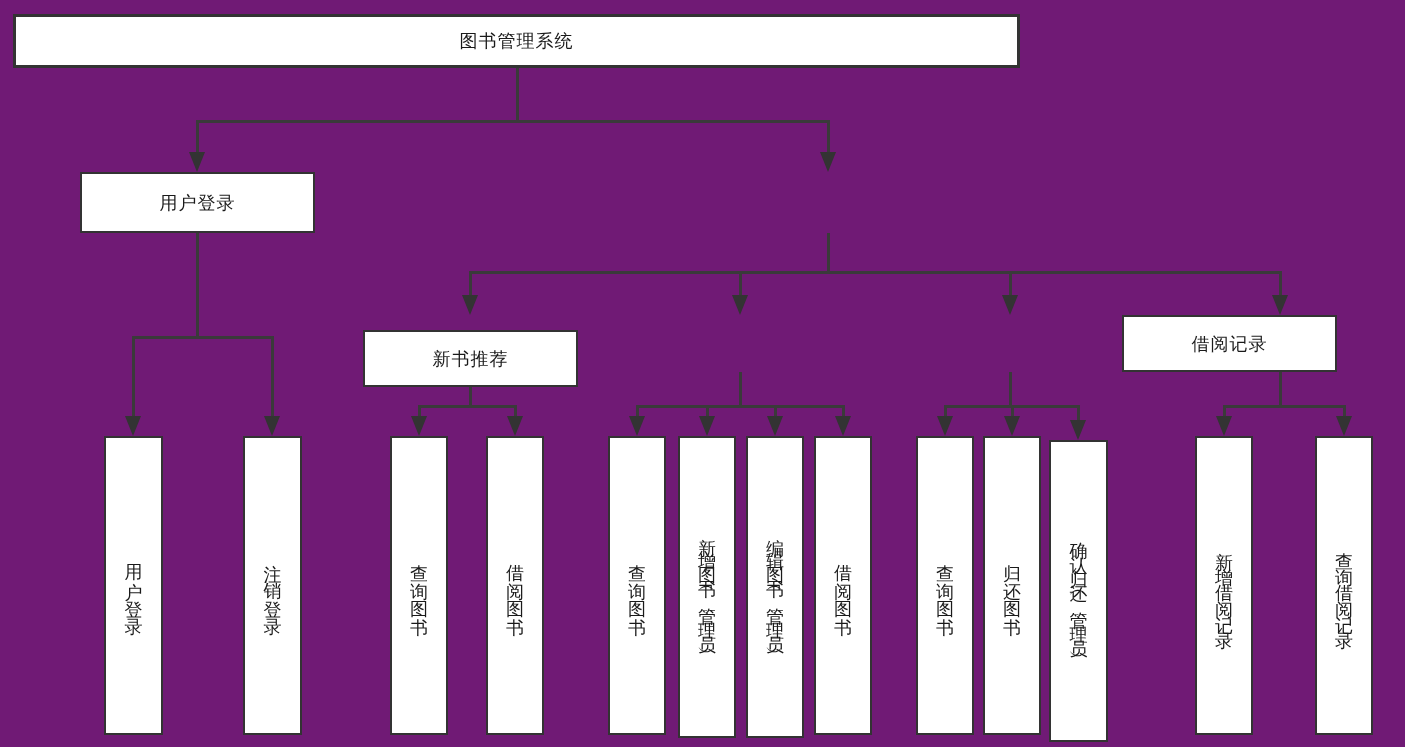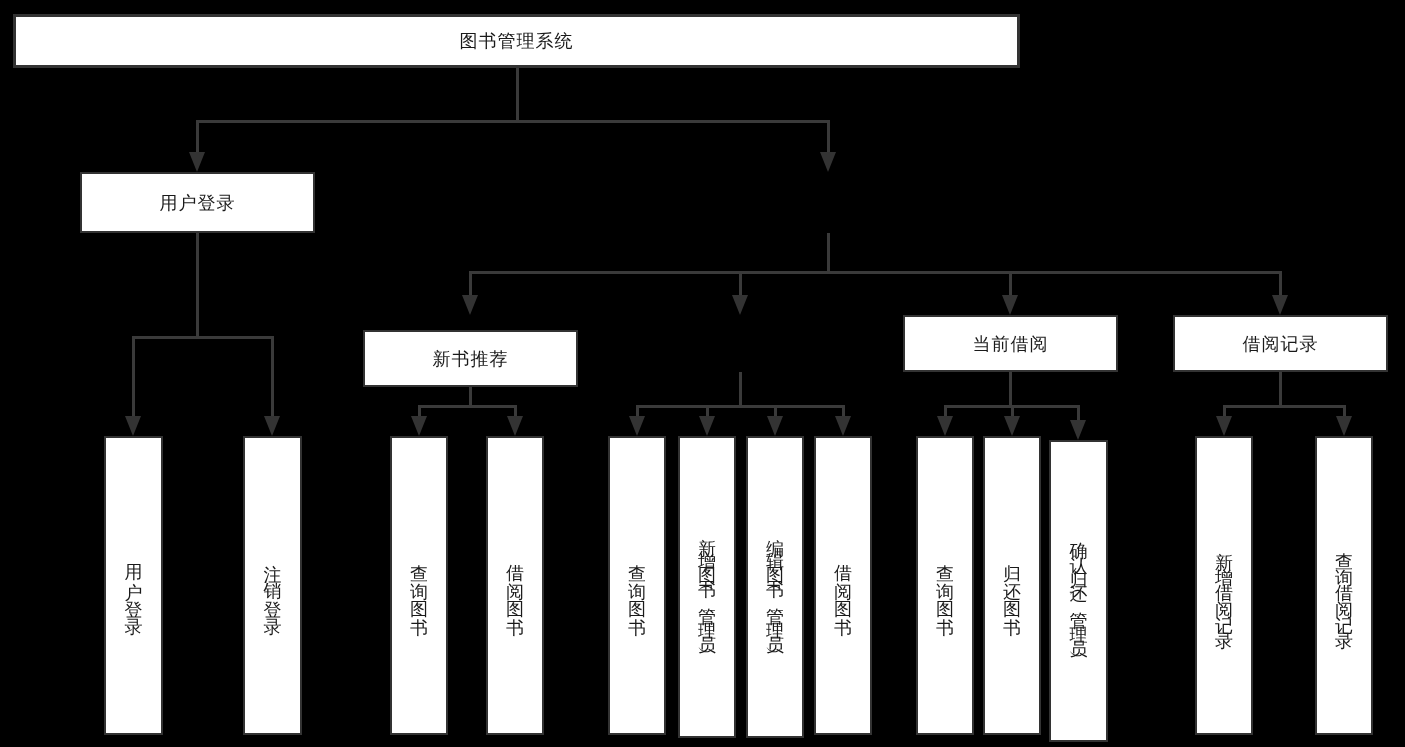--- a/index.html
+++ b/index.html
@@ -1,17 +1,17 @@
 <!DOCTYPE html>
 <html><head>
 <meta charset="utf-8">
 <style>
   html,body{margin:0;padding:0;background:#ffffff;}
   body{font-family:"Liberation Sans","DejaVu Sans",sans-serif;}
-  #canvas{position:relative;width:1405px;height:747px;background:#000000;overflow:hidden;}
+  #canvas{position:relative;width:1405px;height:747px;background:#701a75;overflow:hidden;}
 
   .node{
     position:absolute;
     box-sizing:border-box;
     background:#ffffff;
     border:2.5px solid #333333;
     color:#1a1a1a;
     display:flex;
     align-items:center;
     justify-content:center;
@@ -62,22 +62,21 @@
 </head>
 <body>
 
 <div id="canvas">
 
   <div class="node root" style="left:13px;top:14px;width:1007px;height:54px;">图书管理系统</div>
 
   <div class="node" style="left:80px;top:172px;width:235px;height:61px;">用户登录</div>
 
   <div class="node" style="left:363px;top:330px;width:215px;height:57px;">新书推荐</div>
-  <div class="node" style="left:903px;top:315px;width:215px;height:57px;">当前借阅</div>
-  <div class="node" style="left:1173px;top:315px;width:215px;height:57px;">借阅记录</div>
+  <div class="node" style="left:1122px;top:315px;width:215px;height:57px;">借阅记录</div>
 
   <div class="vnode" style="left:104px;top:436px;width:59px;height:299px;">用户登录</div>
   <div class="vnode" style="left:243px;top:436px;width:59px;height:299px;">注销登录</div>
 
   <div class="vnode" style="left:390px;top:436px;width:58px;height:299px;">查询图书</div>
   <div class="vnode" style="left:486px;top:436px;width:58px;height:299px;">借阅图书</div>
 
   <div class="vnode" style="left:608px;top:436px;width:58px;height:299px;">查询图书</div>
   <div class="vnode" style="left:678px;top:436px;width:58px;height:302px;letter-spacing:14px;">新增图书（管理员）</div>
   <div class="vnode" style="left:746px;top:436px;width:58px;height:302px;letter-spacing:14px;">编辑图书（管理员）</div>

